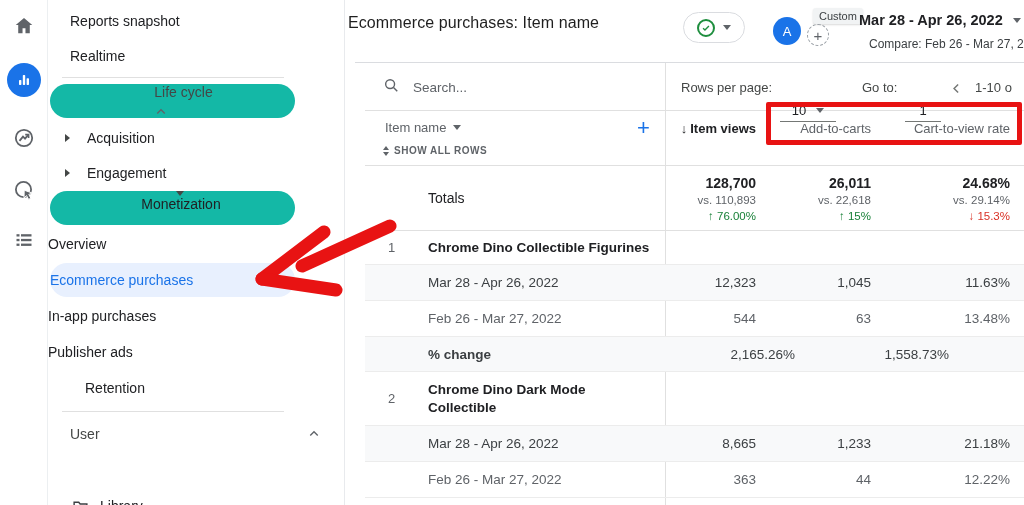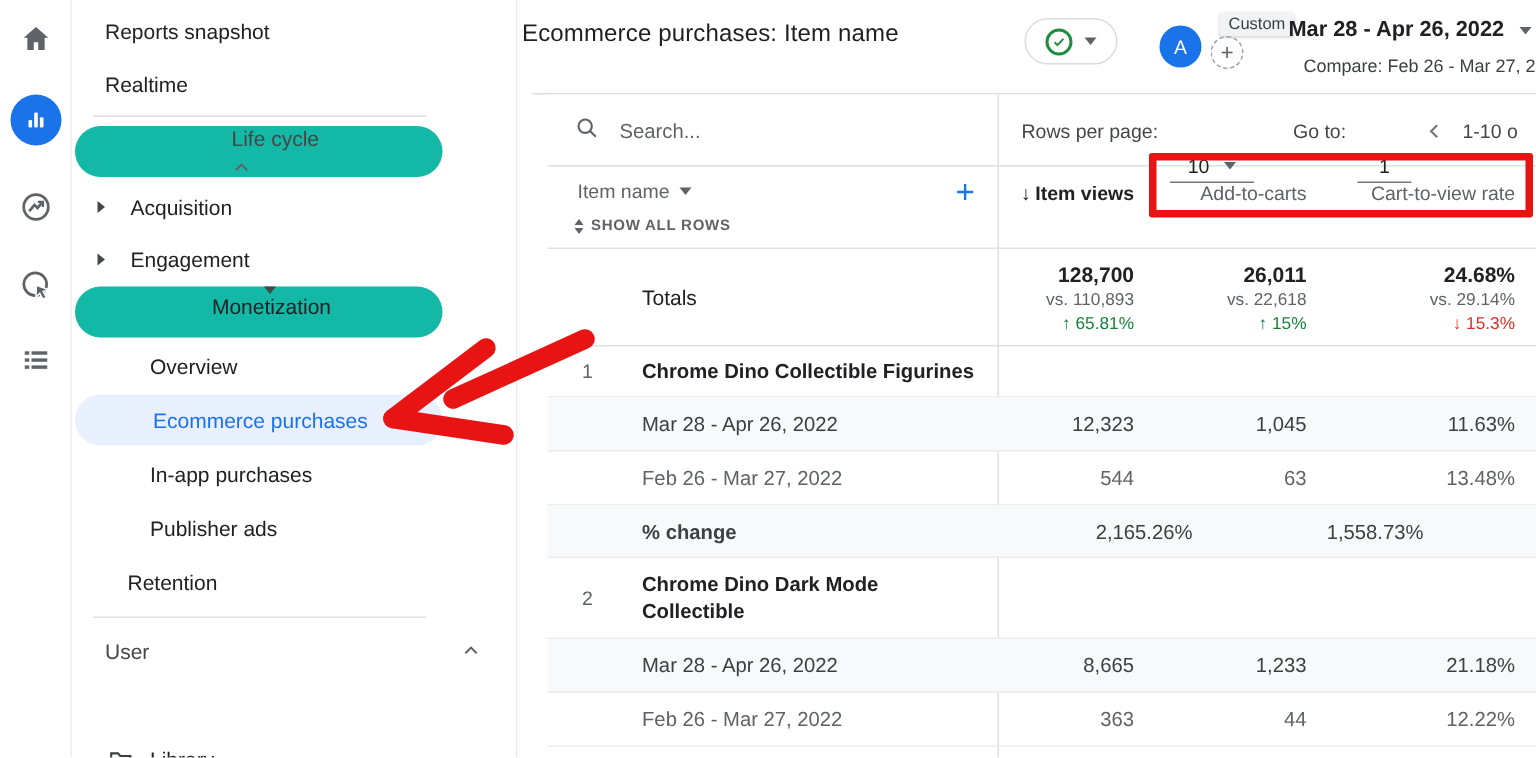--- a/index.html
+++ b/index.html
@@ -28,21 +28,21 @@
           display:flex; align-items:center; }
   .pill.gray { background:#14b8a6;flex-direction:column; }
   .pill.blue { background:#e8f0fe; }
   .sec-label { color:#444746; margin-left:22px; flex:1; }
   .sec-chev { margin-right:24px; display:flex; }
   .tri-right { width:0; height:0; border-top:4px solid transparent; border-bottom:4px solid transparent;
                border-left:5px solid #444746; margin-left:17px; }
   .tri-down { width:0; height:0; border-left:4px solid transparent; border-right:4px solid transparent;
               border-top:5px solid #444746; margin-left:15px; }
   .lvl1-text { margin-left:17px; }
-  .lvl2-text { margin-left:52px; }
+  .lvl2-text { }
   .blue-text { color:#1a73e8; }
 
   
   .main { position:absolute; left:345px; top:0; width:679px; height:505px; background:#fff; }
   .page-title { position:absolute; left:3px; top:14px; font-size:16px; color:#1f1f1f; letter-spacing:.1px; }
   .title-badge { position:absolute; left:338px; top:12px; width:62px; height:31px; border:1px solid #dadce0;
                  border-radius:16px; display:flex; align-items:center; justify-content:center; gap:8px; background:#fff; }
   .check-circle { width:18px; height:18px; border:2px solid #1e8e3e; border-radius:50%;
                   display:flex; align-items:center; justify-content:center; }
   .caret-down { width:0; height:0; border-left:4.5px solid transparent; border-right:4.5px solid transparent;
@@ -310,21 +310,21 @@
       </div>
     </div>
 
     <div class="row totals grid">
       <div style="position:relative;">
         <span class="totals-label">Totals</span>
       </div>
       <div class="tot-cell">
         <div class="tot-v">128,700</div>
         <div class="tot-vs">vs. 110,893</div>
-        <div class="tot-ch up">↑ 65.81%</div>
+        <div class="tot-ch up">↑ 76.00%</div>
       </div>
       <div class="tot-cell">
         <div class="tot-v">26,011</div>
         <div class="tot-vs">vs. 22,618</div>
         <div class="tot-ch up">↑ 15%</div>
       </div>
       <div class="tot-cell last">
         <div class="tot-v">24.68%</div>
         <div class="tot-vs">vs. 29.14%</div>
         <div class="tot-ch down">↓ 15.3%</div>

